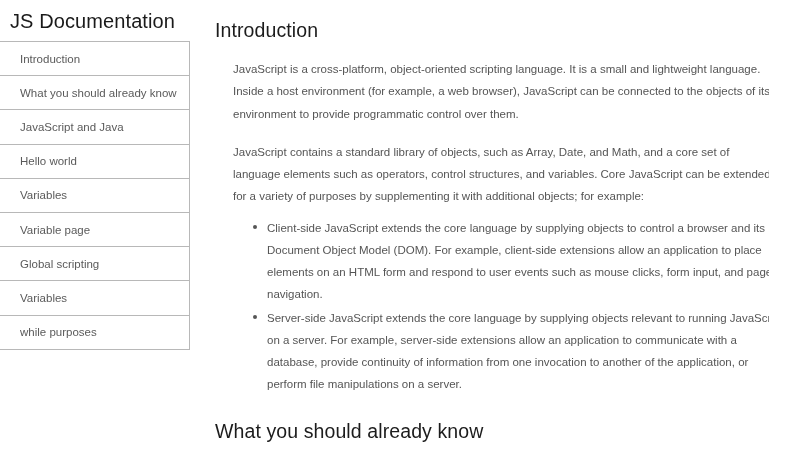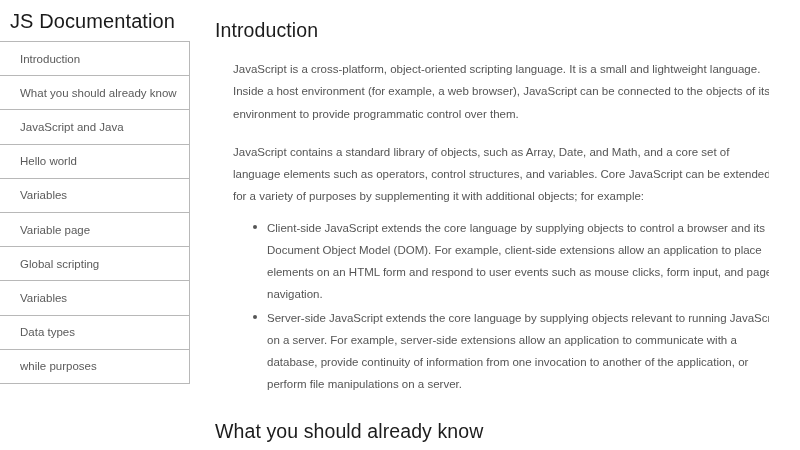--- a/index.html
+++ b/index.html
@@ -144,23 +144,20 @@
       <li class="nav-item">
           <span>Variable page</span>
         </li>
       <li class="nav-item">
           <span>Global scripting</span>
         </li>
       <li class="nav-item">
           <span>Variables</span>
         </li>
       <li class="nav-item">
-          <span>Data types</span>
-        </li>
-      <li class="nav-item">
           <span>while purposes</span>
         </li>
     </ul>
   </nav>
 
   <main class="main">
 
     <section>
       <h1 class="section-title">Introduction</h1>
       <p class="para">JavaScript is a cross-platform, object-oriented scripting language. It is a small and lightweight language. Inside a host environment (for example, a web browser), JavaScript can be connected to the objects of its environment to provide programmatic control over them.</p>

